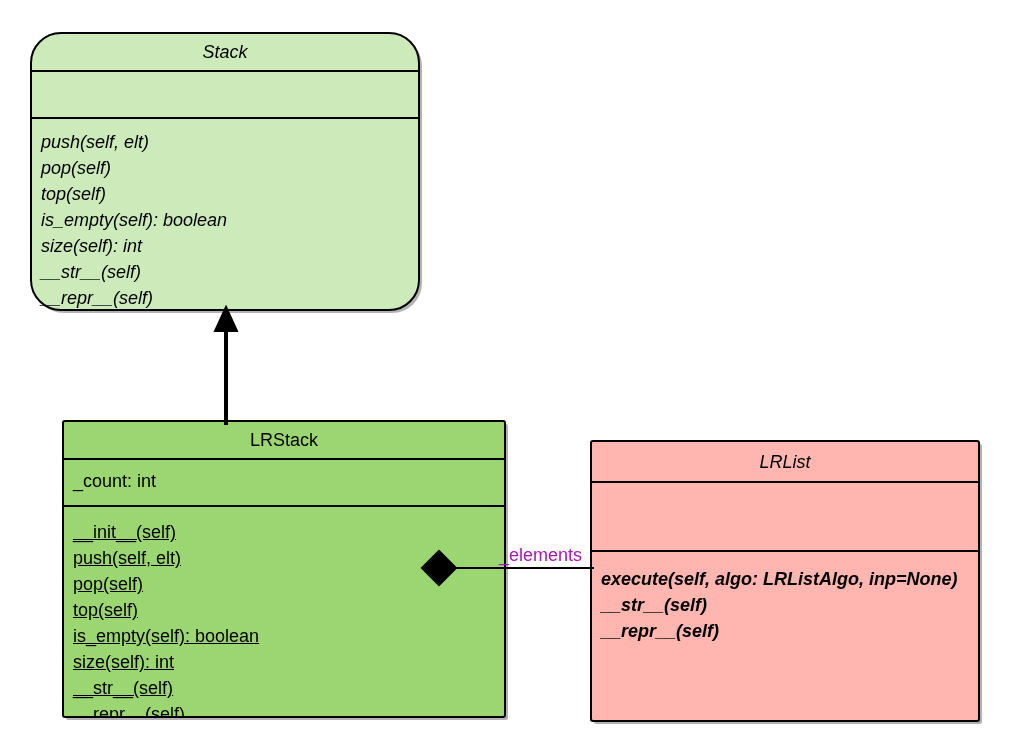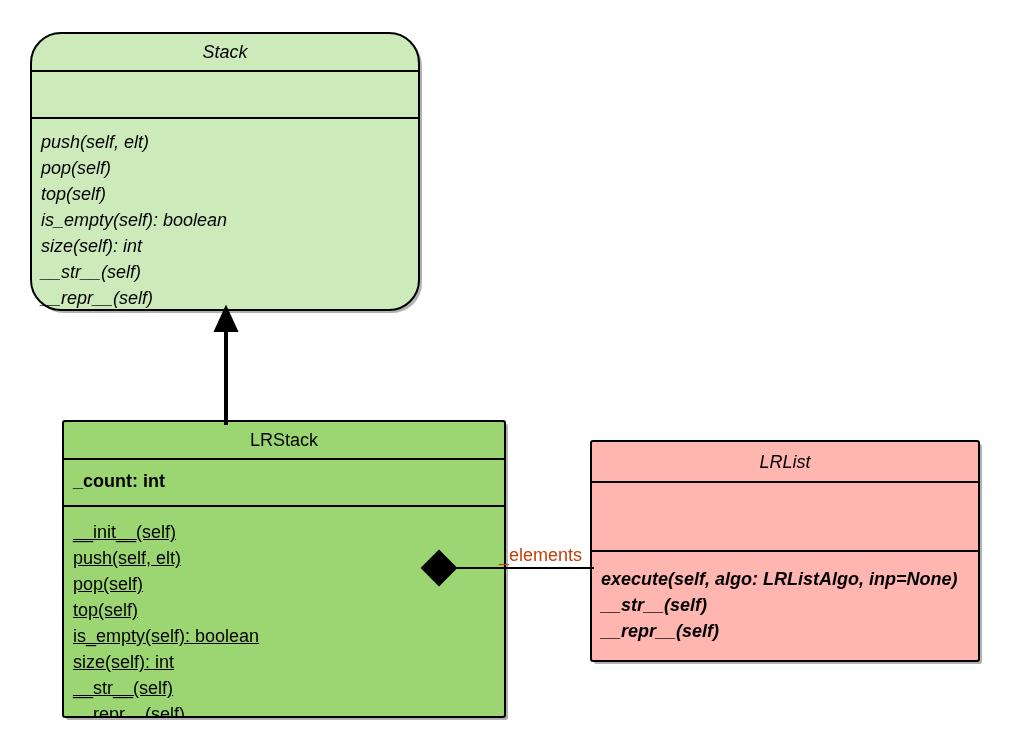--- a/index.html
+++ b/index.html
@@ -65,25 +65,25 @@
   #class-stack .uml-title { height: 36px; }
   #class-stack .attrs { height: 47px; }
   #class-stack .methods { height: 192px; padding-top: 10px; }
 
   #class-lrstack {
     left: 30px; top: 420px; width: 444px; height: 298px;
     background: #9cd673;
     margin-left: 32px;
   }
   #class-lrstack .uml-title { height: 36px; }
-  #class-lrstack .attrs { height: 47px; padding-top: 8px; font-weight: bold; }
+  #class-lrstack .attrs { height: 47px; padding-top: 8px; }
   #class-lrstack .methods { height: 211px; padding-top: 12px; text-decoration: underline; }
 
   #class-lrlist {
-    left: 590px; top: 440px; width: 390px; height: 222px;
+    left: 590px; top: 440px; width: 390px; height: 282px;
     background: #ffb6b0;
   }
   #class-lrlist .uml-title { height: 39px; }
   #class-lrlist .attrs { height: 69px; }
   #class-lrlist .methods { height: 148px; padding-top: 14px; font-weight: bold; }
 
   
   .connector {
     position: absolute;
     pointer-events: none;
@@ -97,21 +97,21 @@
   #compose-connector {
     left: 414px;
     top: 543px;
     width: 182px;
     height: 50px;
   }
   .edge-label {
     position: absolute;
     font-size: 18px;
     line-height: 20px;
-    color: #c2410c;
+    color: #a21caf;
     white-space: nowrap;
   }
   #label-elements {
     left: 499px;
     top: 545px;
   }
 </style>
 </head>
 <body>
 

